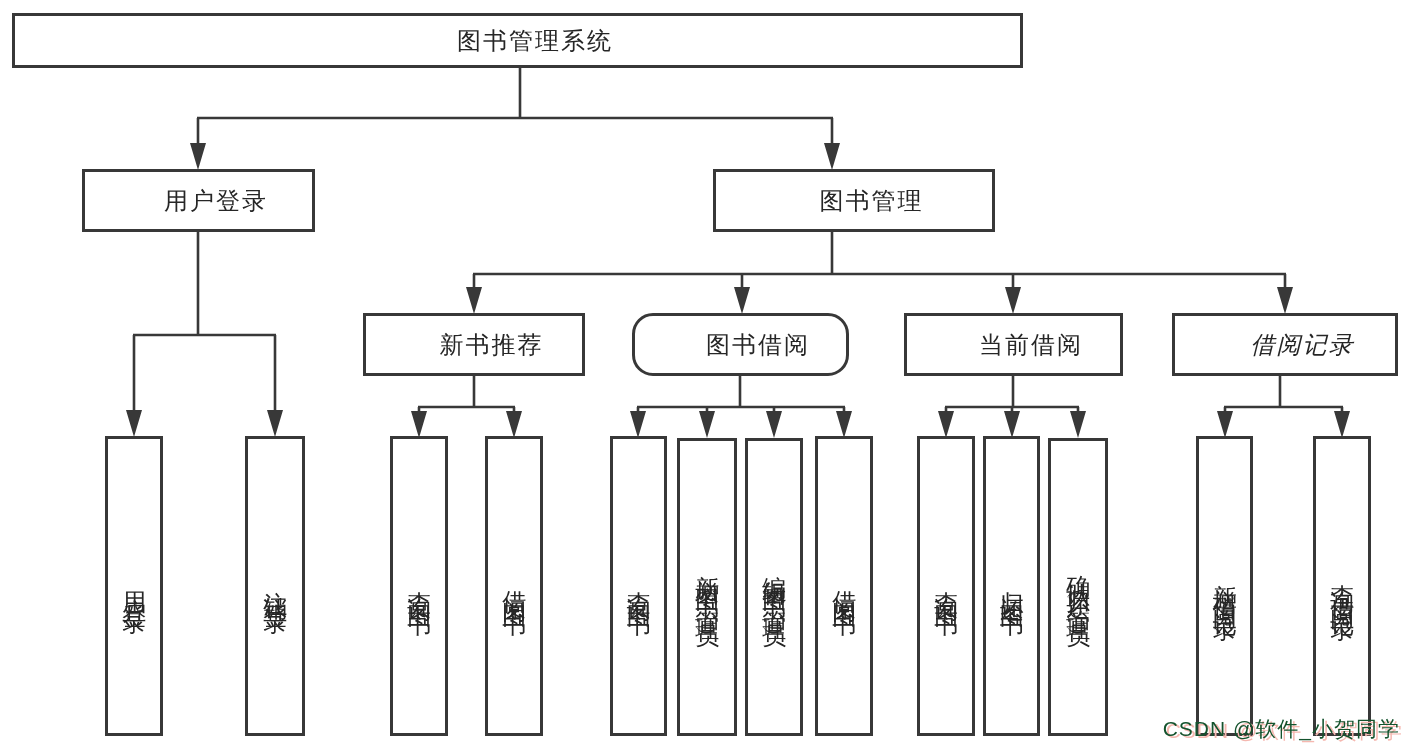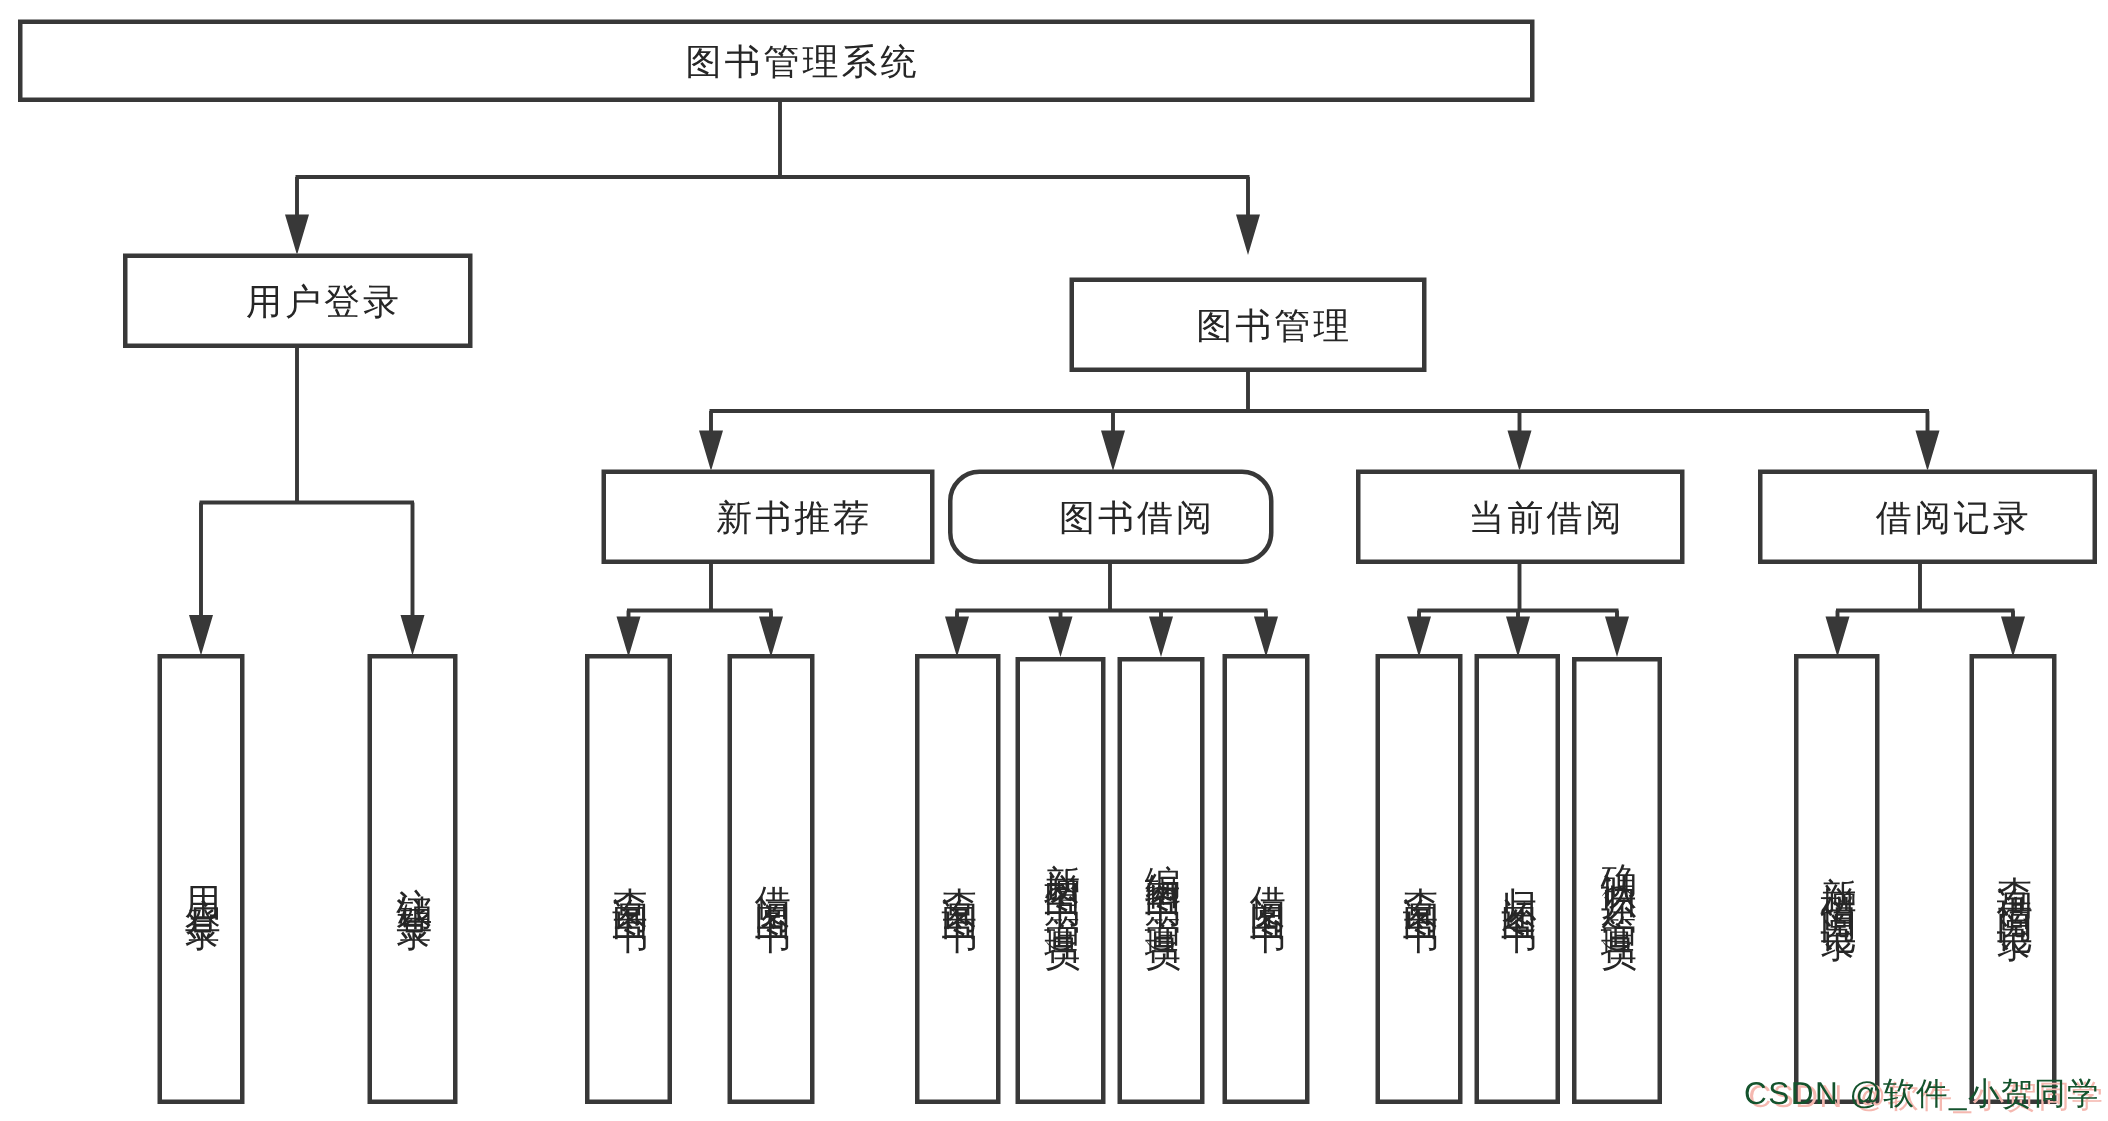--- a/index.html
+++ b/index.html
@@ -62,26 +62,26 @@
     </g>
     <g>
       <path class="ln" d="M1280,376 V407 M1224,407 H1343 M1225,407 V414 M1342,407 V414"></path>
       <path class="ar" d="M1225,438 l-8,-27 h16 z M1342,438 l-8,-27 h16 z"></path>
     </g>
   </svg>
 
   <div class="hnode" style="left:12px;top:13px;width:1011px;height:55px;">图书管理系统</div>
 
   <div class="hnode" style="left:82px;top:169px;width:233px;height:63px;">用户登录</div>
-  <div class="hnode" style="left:713px;top:185px;width:238px;height:63px;">图书管理</div>
+  <div class="hnode" style="left:713px;top:169px;width:282px;height:63px;">图书管理</div>
 
-  <div class="hnode" style="left:363px;top:313px;width:222px;height:63px;margin-left:38px;">新书推荐</div>
+  <div class="hnode" style="left:363px;top:313px;width:222px;height:63px;">新书推荐</div>
   <div class="hnode" style="left:632px;top:313px;width:217px;height:63px;border-radius:21px;">图书借阅</div>
   <div class="hnode" style="left:904px;top:313px;width:219px;height:63px;text-align:center;">当前借阅</div>
-  <div class="hnode" style="left:1172px;top:313px;width:226px;height:63px;">借阅记录</div>
+  <div class="hnode" style="left:1172px;top:313px;width:226px;height:63px;font-style:italic;">借阅记录</div>
 
   <div class="vnode" style="left:105px;top:436px;width:58px;height:300px;">
     <span>用户登录</span>
   </div>
   <div class="vnode" style="left:245px;top:436px;width:60px;height:300px;">
     <span>注销登录</span>
   </div>
 
   <div class="vnode" style="left:390px;top:436px;width:58px;height:300px;">
     <span>查询图书</span>

